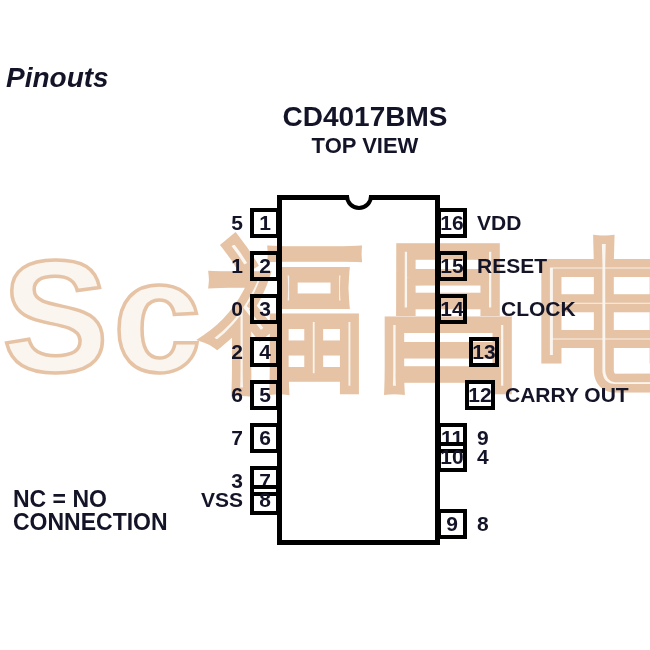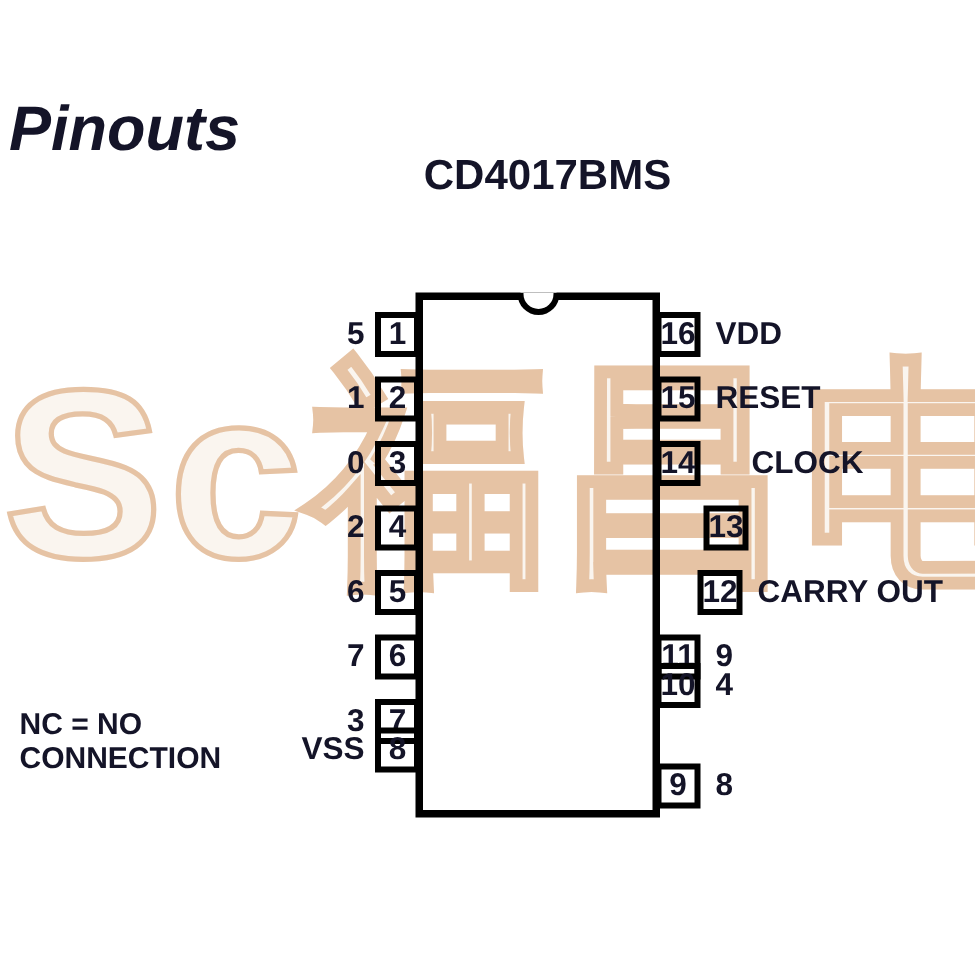--- a/index.html
+++ b/index.html
@@ -29,21 +29,21 @@
     color: rgba(230, 197, 168, 0.18);
     -webkit-text-stroke: 3.5px #e6c3a4;
     pointer-events: none;
   }
 
   
   .page-title {
     position: absolute;
     left: 6px; top: 62px;
     z-index: 2;
-    font-size: 42px;
+    font-size: 28px;
     font-weight: bold;
     font-style: italic;
     margin: 0;
   }
   .chip-heading {
     position: absolute;
     left: 230px; top: 103px;
     width: 270px;
     text-align: center;
     z-index: 2;
@@ -99,38 +99,39 @@
     font-size: 21px;
     font-weight: bold;
     white-space: nowrap;
   }
   .pin-row.left  .outer-label { margin-right: 7px; }
   .pin-row.right .outer-label { margin-left: 10px; }
 
   
   .note {
     position: absolute;
-    left: 13px; top: 472px;
-    z-index: 2;
-    font-size: 20px;
+    left: 13px; top: 488px;
+    z-index: 2;
+    font-size: 23px;
     font-weight: bold;
     line-height: 23px;
   }
 </style>
 </head>
 <body>
 
 <div class="canvas">
 
   <div class="watermark">Sc福昌电子</div>
 
   <h1 class="page-title">Pinouts</h1>
 
   <div class="chip-heading">
     <div class="chip-part">CD4017BMS</div>
+    <div class="chip-view">TOP VIEW</div>
   </div>
 
   <div class="ic-body">
     <div class="notch"></div>
   </div>
 
   <div id="pins">
       <div class="pin-row left" style="top: 208px;">
         <span class="outer-label">5</span>
         <span class="pin-box">1</span>

